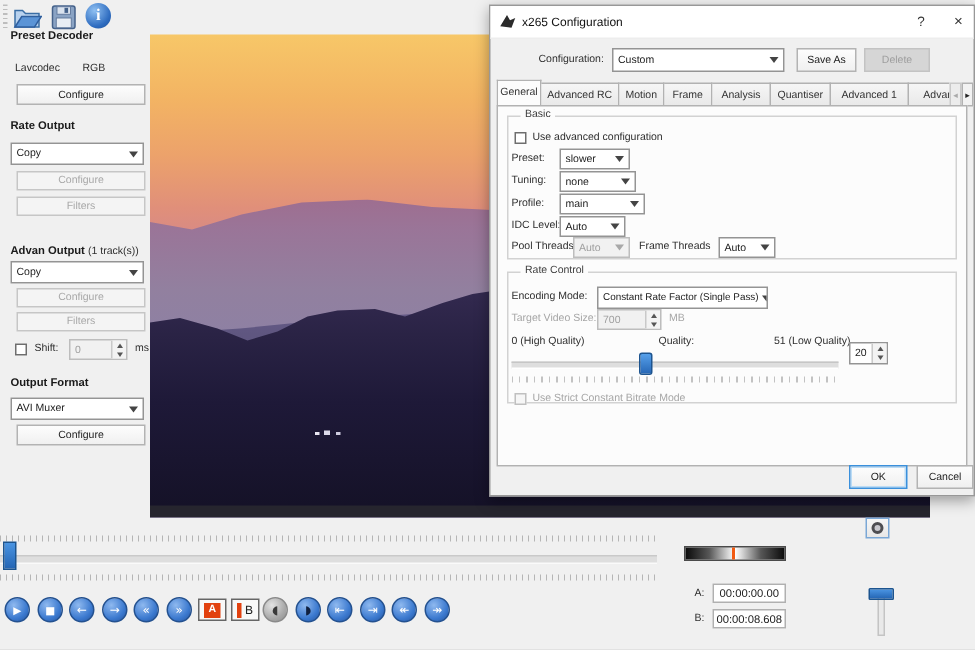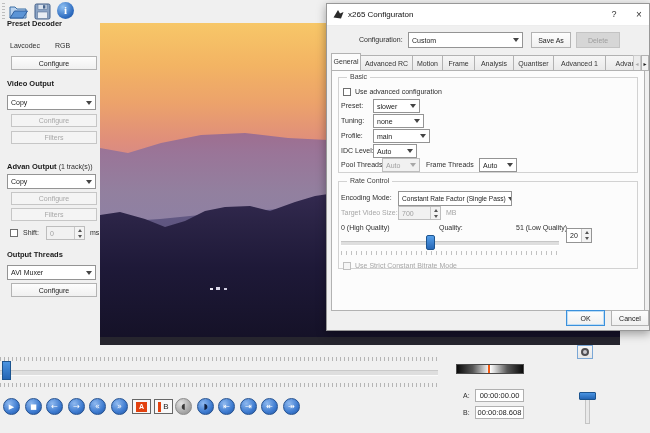--- a/index.html
+++ b/index.html
@@ -76,21 +76,21 @@
                    color:#fff;font-weight:bold;font-size:11px;line-height:17px;text-align:center;
                    font-family:'Liberation Serif',serif;">i</span>
     </div>
   </div>
 
   <div class="abs hd" style="left:7px;top:19px;">Preset Decoder</div>
   <span class="abs lbl" style="left:10px;top:42px;">Lavcodec</span>
   <span class="abs lbl" style="left:55px;top:42px;">RGB</span>
   <div class="btn" style="left:11px;top:56px;width:86px;height:14px;line-height:13px;">Configure</div>
 
-  <div class="abs hd" style="left:7px;top:79px;">Video Output</div>
+  <div class="abs hd" style="left:7px;top:79px;">Rate Output</div>
   <div class="dd" style="left:7px;top:95px;width:89px;height:15px;">
     <span>Copy</span>
     <span class="dd-arr"></span>
   </div>
   <div class="btn off" style="left:11px;top:114px;width:86px;height:13px;line-height:12px;">Configure</div>
   <div class="btn off" style="left:11px;top:131px;width:86px;height:13px;line-height:12px;">Filters</div>
 
   <div class="abs" style="left:7px;top:162px;white-space:nowrap;">
     <span class="hd">Advan Output</span>
     <span class="lbl">(1 track(s))</span>
@@ -106,21 +106,21 @@
   <span class="abs lbl" style="left:23px;top:229px;">Shift:</span>
   <div class="spin off" style="left:46px;top:226px;width:39px;height:14px;">
     <span class="spin-val">0</span>
     <span class="spin-btns">
         <i class="tri-up"></i>
         <i class="tri-dn"></i>
       </span>
   </div>
   <span class="abs lbl" style="left:90px;top:229px;">ms</span>
 
-  <div class="abs hd" style="left:7px;top:250px;">Output Threads</div>
+  <div class="abs hd" style="left:7px;top:250px;">Output Format</div>
   <div class="dd" style="left:7px;top:265px;width:89px;height:15px;">
     <span>AVI Muxer</span>
     <span class="dd-arr"></span>
   </div>
   <div class="btn" style="left:11px;top:283px;width:86px;height:14px;line-height:13px;">Configure</div>
 
   <div class="abs" style="left:100px;top:23px;width:520px;height:322px;overflow:hidden;
               background:linear-gradient(180deg,#f7c768 0%,#f3b463 13%,#eca26b 25%,#e08f7a 36%,#d1868e 46%,#bb82a2 56%,#a27fae 67%,#9079a6 78%,#857399 100%);">
     <div class="abs" style="left:0;top:100px;width:520px;height:222px;
                 background:linear-gradient(180deg,#a06b8c 0px,#9a7598 30px,#92809f 70px,#8b81a6 120px,#877da1 100%);
@@ -182,21 +182,21 @@
 
   <div class="abs" style="left:326px;top:3px;width:324px;height:328px;background:#f0f0f0;border:1px solid #989898;
               box-shadow:0 3px 9px rgba(0,0,0,0.35);box-sizing:border-box;">
 
     <div class="abs" style="left:0;top:0;width:322px;height:21px;background:#ffffff;border-bottom:1px solid #ededed;">
       <span class="abs" style="left:6px;top:5px;">
         <svg width="11" height="11" viewBox="0 0 11 11">
           <path d="M0.5 8.5 L5 1 L7 4.5 L10.5 3 L8 9.5 Z" fill="#2b2b2b"></path>
         </svg>
       </span>
-      <span class="abs" style="left:21px;top:6px;font-size:8px;color:#111;">x265 Configuraton</span>
+      <span class="abs" style="left:21px;top:6px;font-size:8px;color:#111;">x265 Configuration</span>
       <div class="abs" style="left:276px;top:3px;width:22px;height:15px;text-align:center;line-height:15px;font-size:9px;color:#333;">?</div>
       <div class="abs" style="left:302px;top:3px;width:20px;height:15px;text-align:center;line-height:15px;font-size:10px;color:#333;">×</div>
     </div>
 
     <span class="abs lbl" style="left:32px;top:32px;">Configuration:</span>
     <div class="dd" style="left:81px;top:28px;width:115px;height:16px;">
       <span>Custom</span>
       <span class="dd-arr"></span>
     </div>
     <div class="btn" style="left:204px;top:28px;width:40px;height:16px;line-height:15px;">Save As</div>

